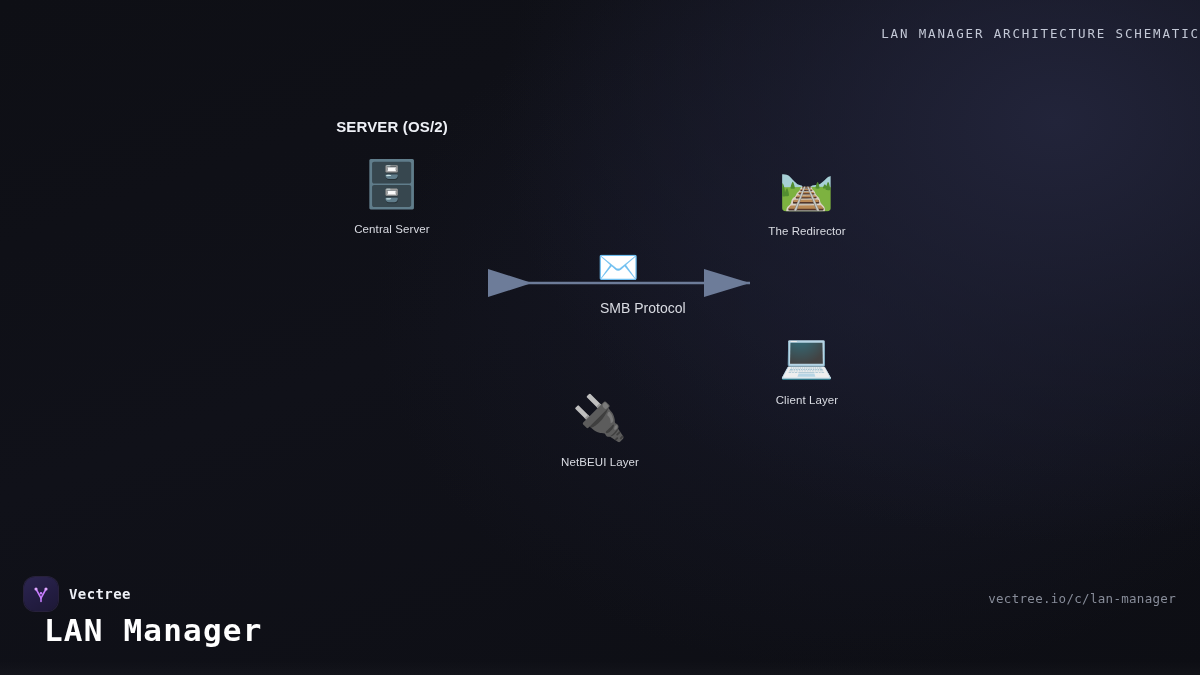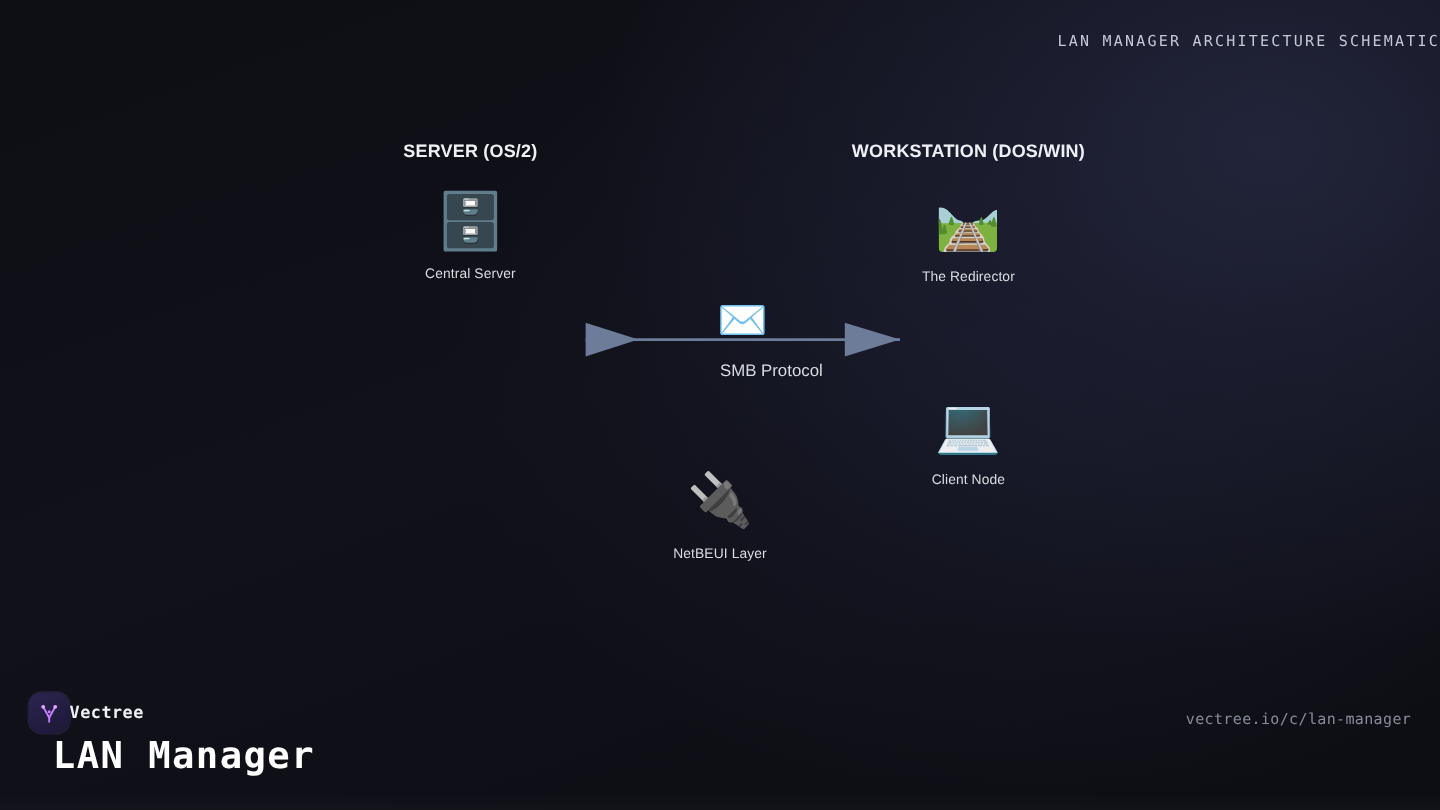--- a/index.html
+++ b/index.html
@@ -114,21 +114,21 @@
     text-align:right;
     font-size:14px;
     color:#d9dbe2;
     white-space:nowrap;
   }
 
   
   #footer-brand {
     position:absolute;
     left:24px; top:577px;
-    display:flex; align-items:center; 
+    display:flex; align-items:center; gap:11px;
   }
   #brand-logo {
     width:34px; height:34px;
     border-radius:11px;
     background:linear-gradient(150deg, #2c2550 0%, #231d42 55%, #1d1836 100%);
     display:flex; align-items:center; justify-content:center;
     box-shadow:0 0 0 1px rgba(150,110,220,0.18);
     flex:0 0 auto;
   }
   #brand-name {
@@ -161,35 +161,34 @@
 </style>
 </head>
 <body>
 
 <div id="canvas">
 
   <div id="schematic-title">LAN MANAGER ARCHITECTURE SCHEMATIC</div>
 
   <div class="col-header" id="col-header-server">SERVER (OS/2)</div>
 
-  <div class="col-header" id="col-header-workstation">WORKSTATION (DOS/WIN)</div>
 
   <div class="node" id="node-central-server">
     <span class="node-icon">🗄️</span>
     <span class="node-label">Central Server</span>
   </div>
 
   <div class="node" id="node-redirector">
     <span class="node-icon">🛤️</span>
     <span class="node-label">The Redirector</span>
   </div>
 
   <div class="node" id="node-client-node">
     <span class="node-icon">💻</span>
-    <span class="node-label">Client Node</span>
+    <span class="node-label">Client Layer</span>
   </div>
 
   <div class="node" id="node-netbeui">
     <span class="node-icon">🔌</span>
     <span class="node-label">NetBEUI Layer</span>
   </div>
 
   <div id="smb-connector">
     <svg width="266" height="40" viewBox="0 0 266 40">
 

